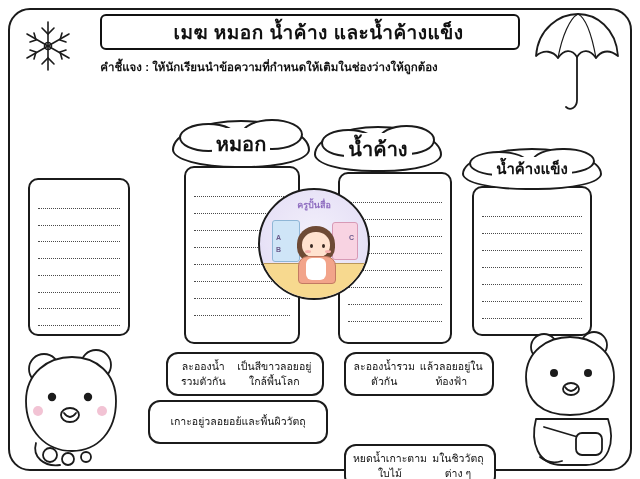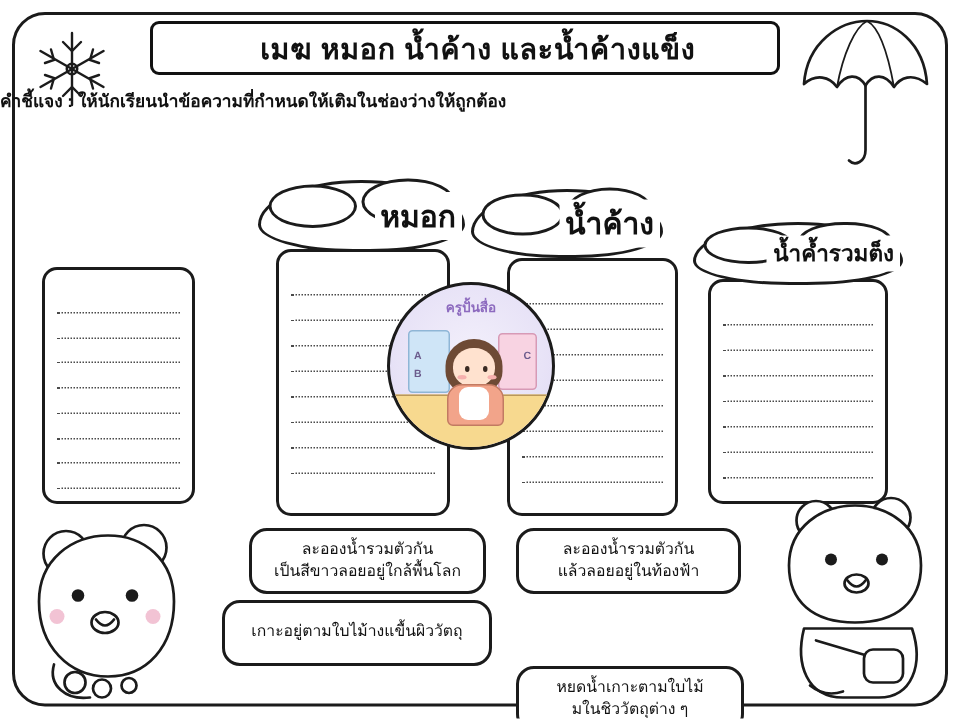--- a/index.html
+++ b/index.html
@@ -54,36 +54,36 @@
     color: #111;
     letter-spacing: 0.5px;
     white-space: nowrap;
   }
 
   .instruction {
     position: absolute;
     left: 0;
     top: 58px;
     width: 538px;
-    text-align: left;
+    text-align: center;
     font-size: 11.5px;
     font-weight: bold;
     color: #111;
   }
 
   
   .cloud {
     position: absolute;
     border: 2px solid #1b1b1b;
     background: #fff;
     border-radius: 50% 50% 46% 46% / 62% 62% 38% 38%;
     box-sizing: border-box;
     display: flex;
     align-items: center;
-    justify-content: flex-end;
+    justify-content: center;
     z-index: 6;
   }
   .cloud::before, .cloud::after {
     content: "";
     position: absolute;
     background: #fff;
     border: 2px solid #1b1b1b;
     border-radius: 50%;
     box-sizing: border-box;
   }
@@ -132,21 +132,21 @@
   }
 
   
   .stmt {
     position: absolute;
     border: 2px solid #1b1b1b;
     border-radius: 12px;
     background: #fff;
     box-sizing: border-box;
     display: flex;
-    flex-direction: column;
+    flex-direction: row;
     align-items: center;
     justify-content: center;
     text-align: center;
     font-size: 10.5px;
     color: #111;
     line-height: 1.45;
     padding: 20px 6px;
     z-index: 5;
   }
 
@@ -373,21 +373,21 @@
     <div class="ln"></div>
     <div class="ln"></div>
     <div class="ln"></div>
     <div class="ln"></div>
     <div class="ln"></div>
     <div class="ln"></div>
     <div class="ln"></div>
   </div>
 
   <div class="cloud" style="left:462px; top:148px; width:140px; height:42px;">
-    <span class="cl-label">น้ำค้ำรวมต็ง</span>
+    <span class="cl-label">น้ำค้างแข็ง</span>
   </div>
   <div class="answer-box" style="left:472px; top:186px; width:120px; height:150px;">
     <div class="ln"></div>
     <div class="ln"></div>
     <div class="ln"></div>
     <div class="ln"></div>
     <div class="ln"></div>
     <div class="ln"></div>
     <div class="ln"></div>
   </div>
@@ -414,21 +414,21 @@
     <div>ละอองน้ำรวมตัวกัน</div>
     <div>เป็นสีขาวลอยอยู่ใกล้พื้นโลก</div>
   </div>
 
   <div class="stmt" style="left:344px; top:352px; width:150px; height:42px;">
     <div>ละอองน้ำรวมตัวกัน</div>
     <div>แล้วลอยอยู่ในท้องฟ้า</div>
   </div>
 
   <div class="stmt" style="left:148px; top:400px; width:180px; height:42px;">
-    <div>เกาะอยู่ตามใบไม้างแขื้นผิววัตถุ</div>
+    <div>เกาะอยู่วลอยอย้และพื้นผิววัตถุ</div>
   </div>
 
   <div class="stmt" style="left:344px; top:400px; width:152px; height:42px;margin-top:44px;">
     <div>หยดน้ำเกาะตามใบไม้</div>
     <div>มในชิววัตถุต่าง ๆ</div>
   </div>
 
   <svg class="bear-left" viewBox="0 0 120 140">
     <g stroke="#1b1b1b" stroke-width="1.8" fill="#fff" stroke-linejoin="round" stroke-linecap="round">
       <circle cx="30" cy="38" r="15"></circle>

